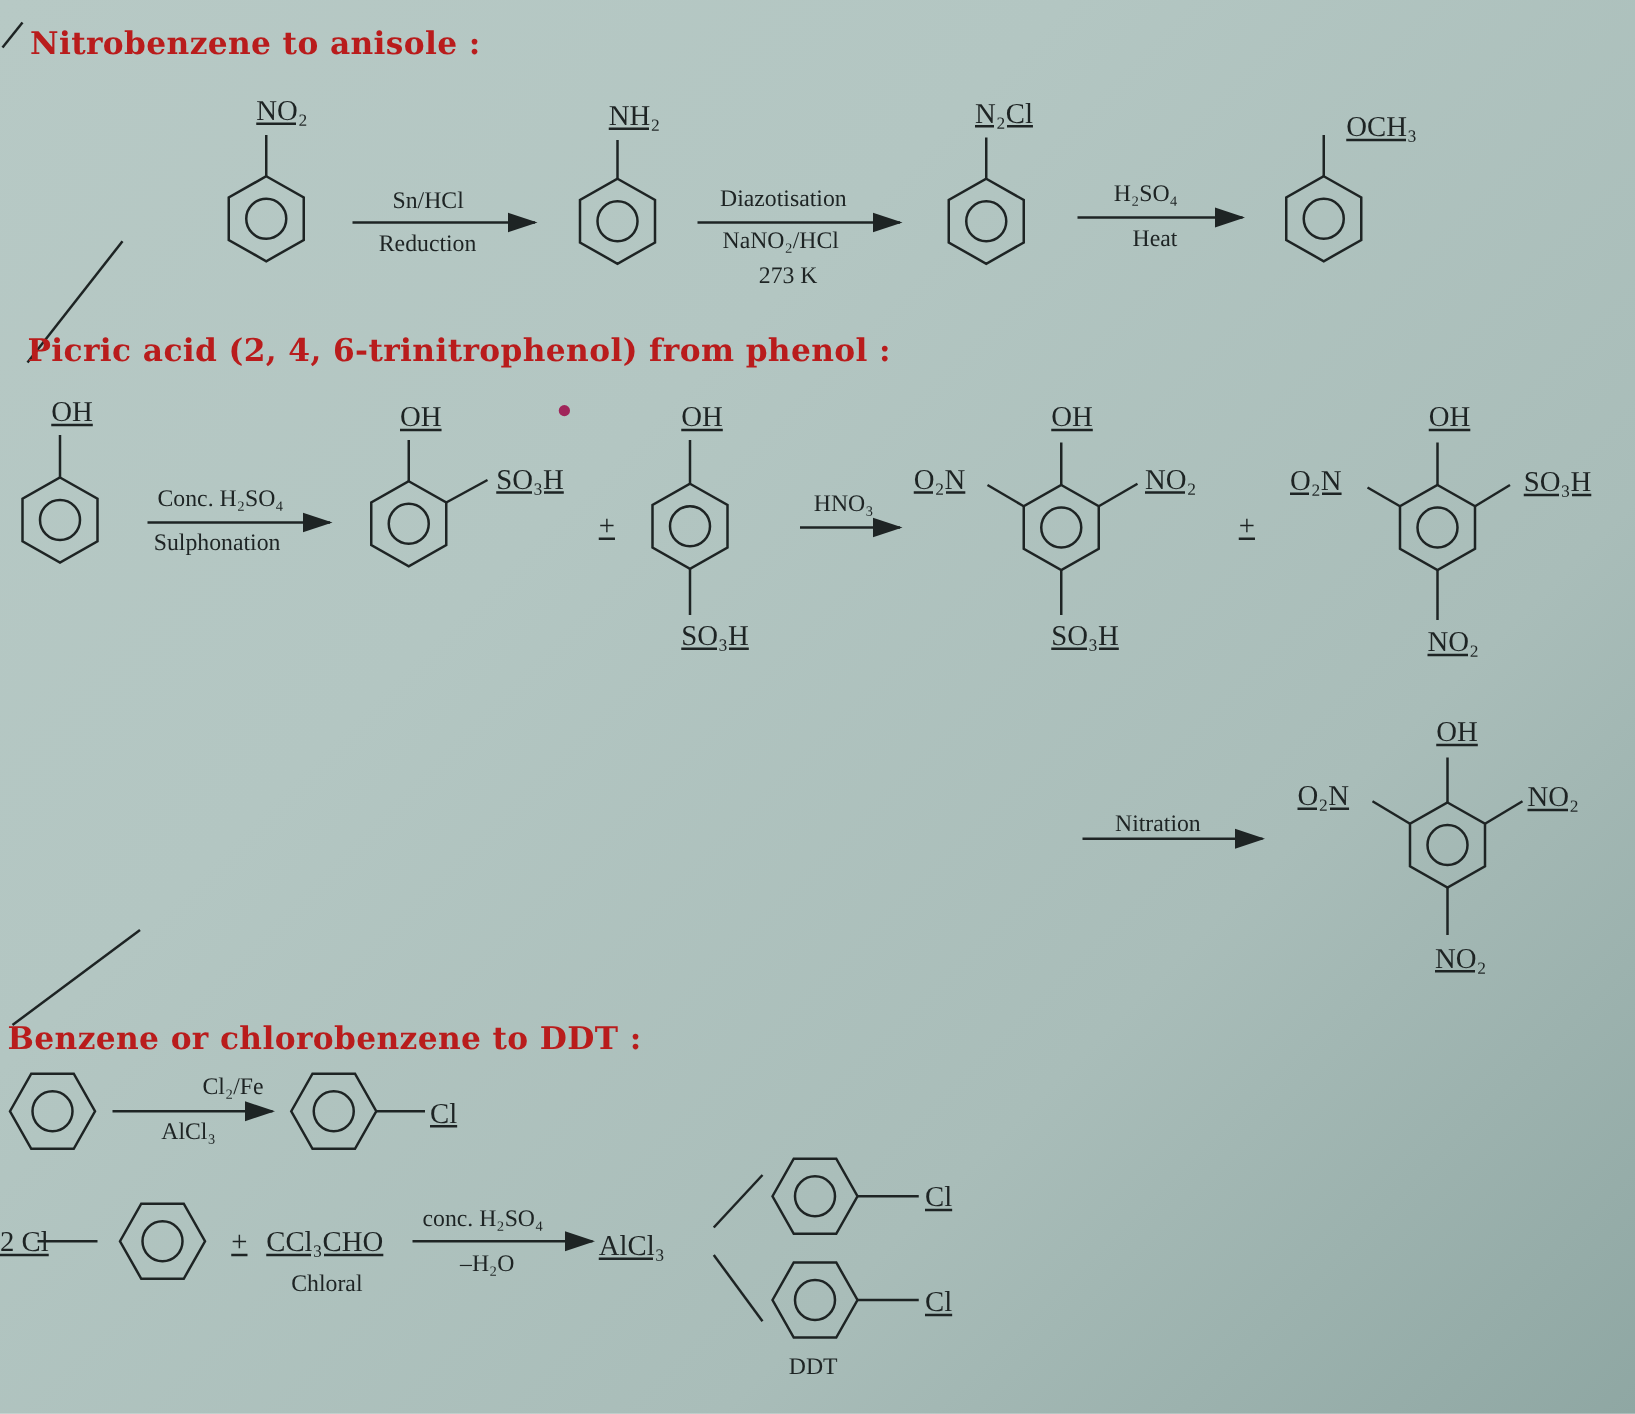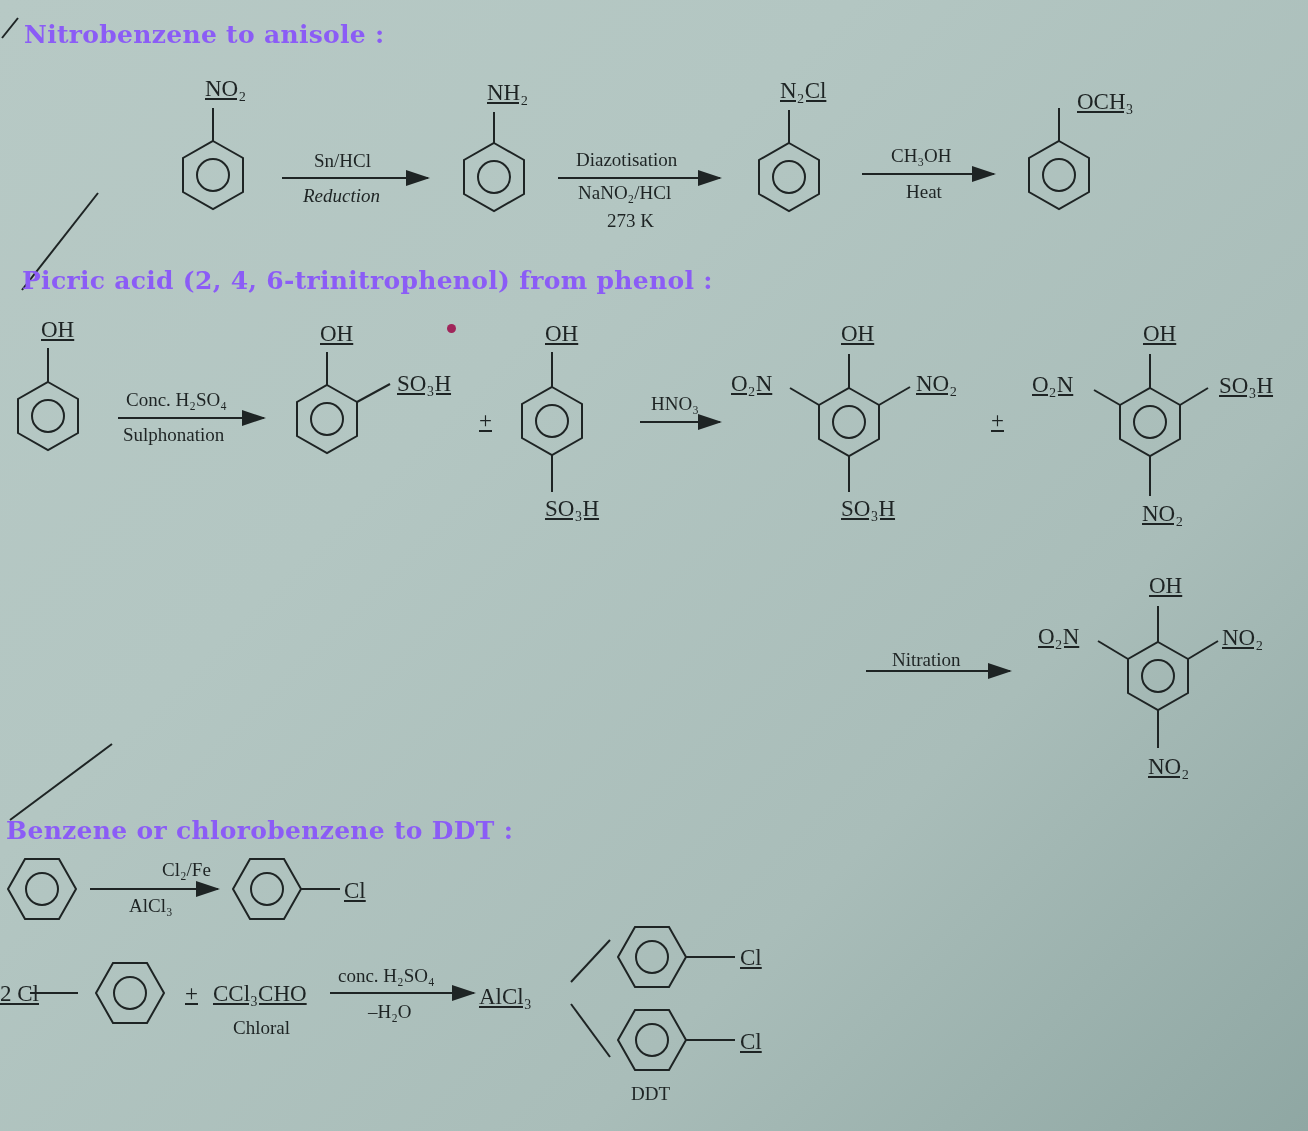--- a/index.html
+++ b/index.html
@@ -4,21 +4,21 @@
 <style>
   html, body { margin: 0; padding: 0; }
   body {
     width: 1308px; height: 1131px; overflow: hidden; position: relative;
     background: linear-gradient(135deg, #b7c9c5 0%, #b3c6c2 35%, #a9bdb9 70%, #8fa7a3 100%);
     font-family: "Liberation Serif", "DejaVu Serif", serif;
     color: #1e2424;
   }
   .heading {
     position: absolute; font-family: "DejaVu Serif", serif; font-weight: bold;
-    color: #8b5cf6; font-size: 25px; letter-spacing: 0.3px; white-space: nowrap;
+    color: #b91c1c; font-size: 25px; letter-spacing: 0.3px; white-space: nowrap;
   }
   .lbl { position: absolute; font-size: 23px; white-space: nowrap; line-height: 1; text-decoration: underline; }
   .small { position: absolute; font-size: 19px; white-space: nowrap; line-height: 1; }
   svg.layer { position: absolute; left: 0; top: 0; }
   .dot { position: absolute; width: 9px; height: 9px; border-radius: 50%; background: #a0255a; }
 </style>
 </head>
 <body>
 
 <svg class="layer" width="1308" height="1131" viewBox="0 0 1308 1131">
@@ -120,27 +120,27 @@
       <use href="#hring" x="652" y="1040"></use>
       <line x1="686" y1="1040" x2="735" y2="1040" stroke="#1e2424" stroke-width="2"></line>
     </g>
   <line x1="571" y1="982" x2="610" y2="940" stroke="#1e2424" stroke-width="2"></line>
   <line x1="571" y1="1004" x2="610" y2="1057" stroke="#1e2424" stroke-width="2"></line>
 </svg>
 
 <div class="heading" style="left:24px;top:20px;">Nitrobenzene to anisole :</div>
 <div class="lbl" style="left:205px;top:77px;">NO₂</div>
 <div class="small" style="left:314px;top:151px;">Sn/HCl</div>
-<div class="small" style="left:303px;top:186px;font-style:italic;">Reduction</div>
+<div class="small" style="left:303px;top:186px;">Reduction</div>
 <div class="lbl" style="left:487px;top:81px;">NH₂</div>
 <div class="small" style="left:576px;top:150px;">Diazotisation</div>
 <div class="small" style="left:578px;top:183px;text-align:center;">NaNO₂/HCl</div>
 <div class="small" style="left:607px;top:211px;">273 K</div>
 <div class="lbl" style="left:780px;top:79px;">N₂Cl</div>
-<div class="small" style="left:891px;top:146px;">CH₃OH</div>
+<div class="small" style="left:891px;top:146px;">H₂SO₄</div>
 <div class="small" style="left:906px;top:182px;">Heat</div>
 <div class="lbl" style="left:1051px;top:90px;margin-left:26px;">OCH₃</div>
 
 <div class="heading" style="left:22px;top:266px;">Picric acid (2, 4, 6-trinitrophenol) from phenol :</div>
 <div class="lbl" style="left:41px;top:318px;">OH</div>
 <div class="small" style="left:126px;top:390px;">Conc. H₂SO₄</div>
 <div class="small" style="left:123px;top:425px;">Sulphonation</div>
 <div class="lbl" style="left:320px;top:322px;">OH</div>
 <div class="lbl" style="left:397px;top:372px;">SO₃H</div>
 <div class="dot" style="left:447px;top:324px;"></div>

